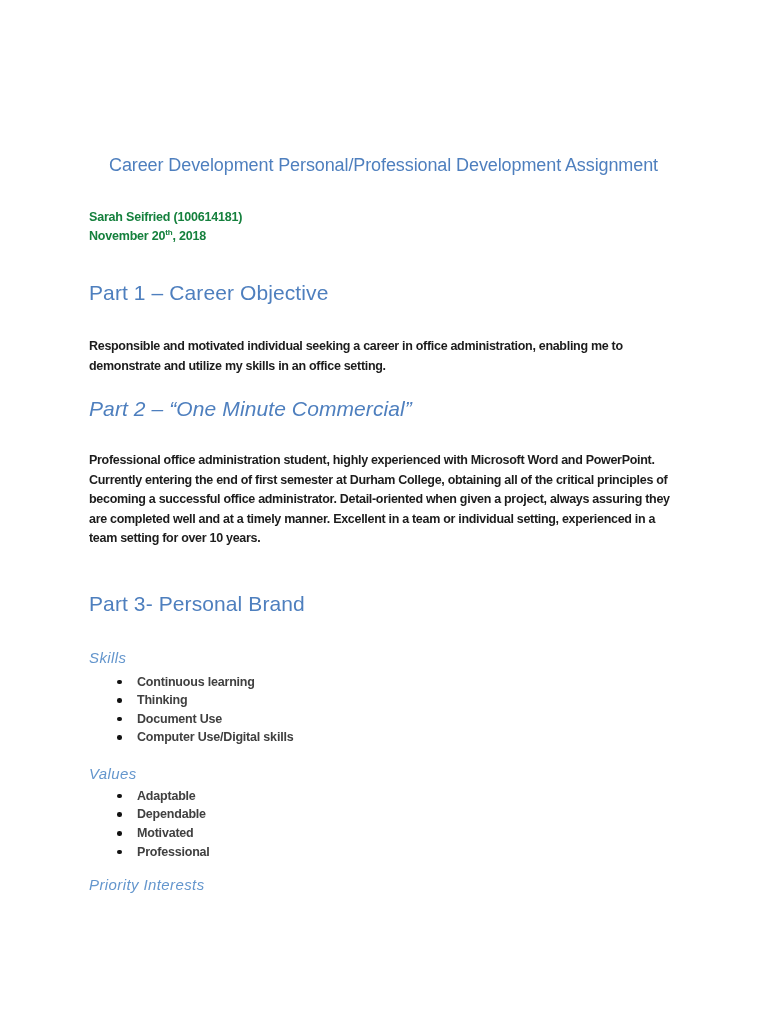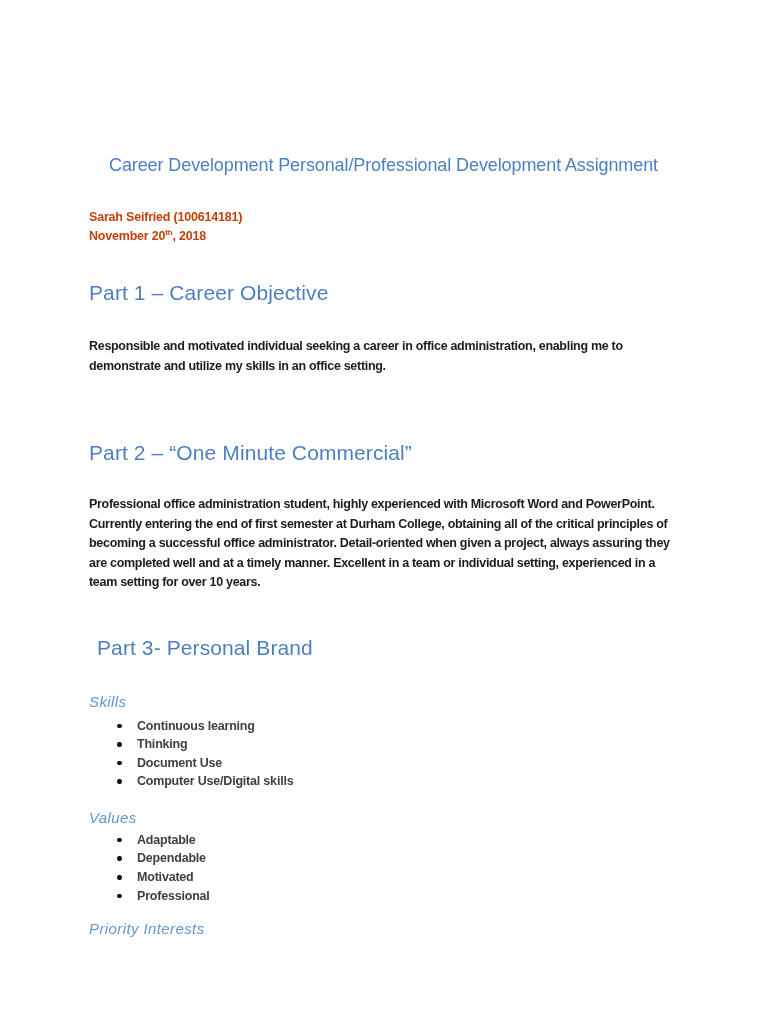--- a/index.html
+++ b/index.html
@@ -26,37 +26,37 @@
     text-align: center;
     letter-spacing: -0.1px;
     margin-top: 44px;
   }
   .byline {
     margin-top: 32px;
     font-size: 12.5px;
     line-height: 19px;
     font-weight: 700;
     letter-spacing: -0.2px;
-    color: #c2410c;
+    color: #15803d;
   }
   .byline sup {
     font-size: 8px;
     vertical-align: super;
     line-height: 0;
   }
   h2.part-heading {
     font-weight: 400;
     font-size: 21px;
     line-height: 26px;
     color: #4e7fbe;
     letter-spacing: 0.1px;
   }
   .h-part1 { margin-top: 34px; }
-  .h-part2 { margin-top: 64px; }
-  .h-part3 { margin-top: 42px; margin-left: 8px; }
+  .h-part2 { margin-top: 20px; font-style: italic; }
+  .h-part3 { margin-top: 42px; }
   p.body-para {
     font-size: 12.5px;
     line-height: 19.5px;
     font-weight: 700;
     letter-spacing: -0.3px;
     max-width: 596px;
     color: #1c1c1c;
   }
   .p-part1 { margin-top: 31px; }
   .p-part2 { margin-top: 29px; }

